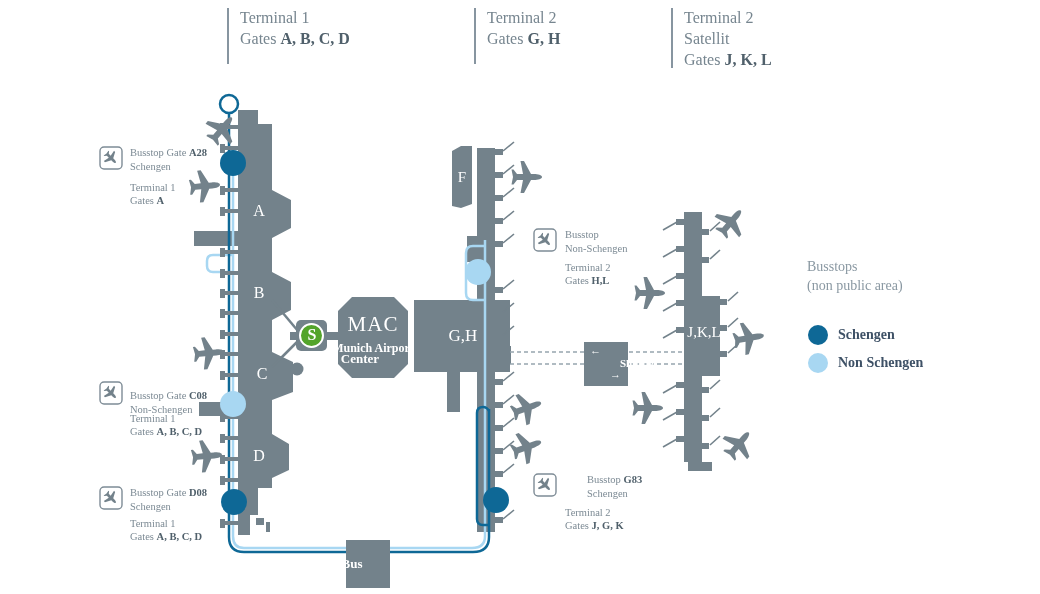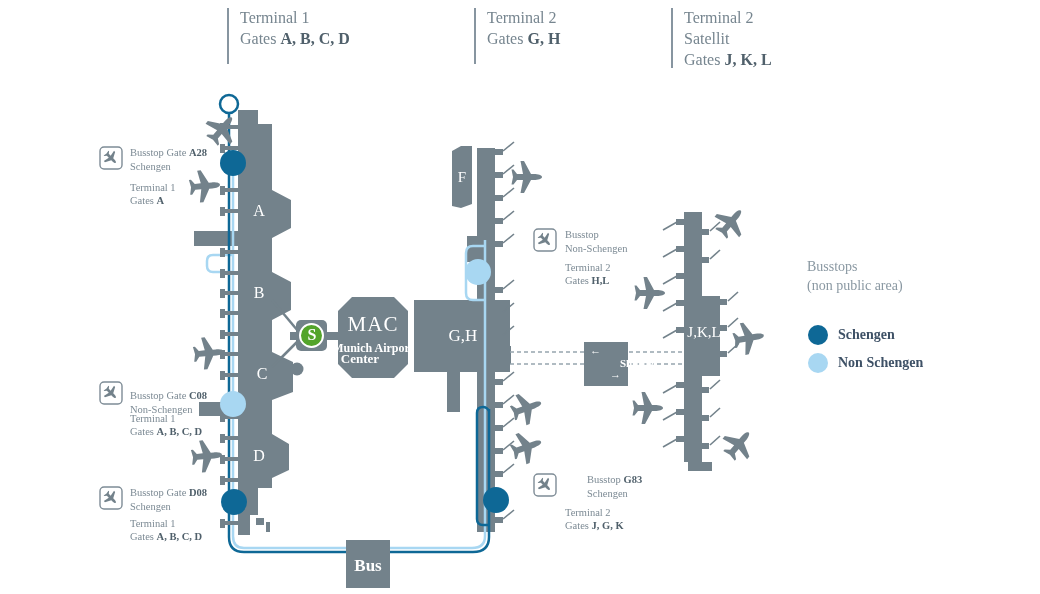--- a/index.html
+++ b/index.html
@@ -288,19 +288,19 @@
   <div class="bletter" style="left:259px;top:447px;font-size:16px;">D</div>
   <div class="bletter" style="left:462px;top:169px;font-size:15px;">F</div>
   <div class="bletter" style="left:463px;top:326px;font-size:17px;text-align:right;">G,H</div>
   <div class="bletter" style="left:704px;top:324px;font-size:15px;">J,K,L</div>
 
   <div class="bletter" style="left:373px;top:312px;font-size:21px;letter-spacing:1px;">MAC</div>
   <div class="bletter" style="left:373px;top:341px;font-size:12px;font-weight:bold;">Munich Airport</div>
   <div class="bletter" style="left:360px;top:351px;font-size:13px;font-weight:bold;">Center</div>
   <div class="bletter" style="left:312px;top:326px;font-size:16px;font-weight:bold;">S</div>
 
-  <div class="bletter" style="left:368px;top:556px;font-size:17px;font-weight:bold;">Bus</div>
+  <div class="bletter" style="left:352px;top:556px;font-size:13px;font-weight:bold;">Bus</div>
 
   <div class="wtxt" style="left:590px;top:344px;font-size:11px;">←</div>
   <div class="wtxt" style="left:620px;top:357px;font-size:11px;font-weight:bold;">Shuttle</div>
   <div class="wtxt" style="left:610px;top:368px;font-size:11px;">→</div>
 
 </div>
 
 </body></html>

